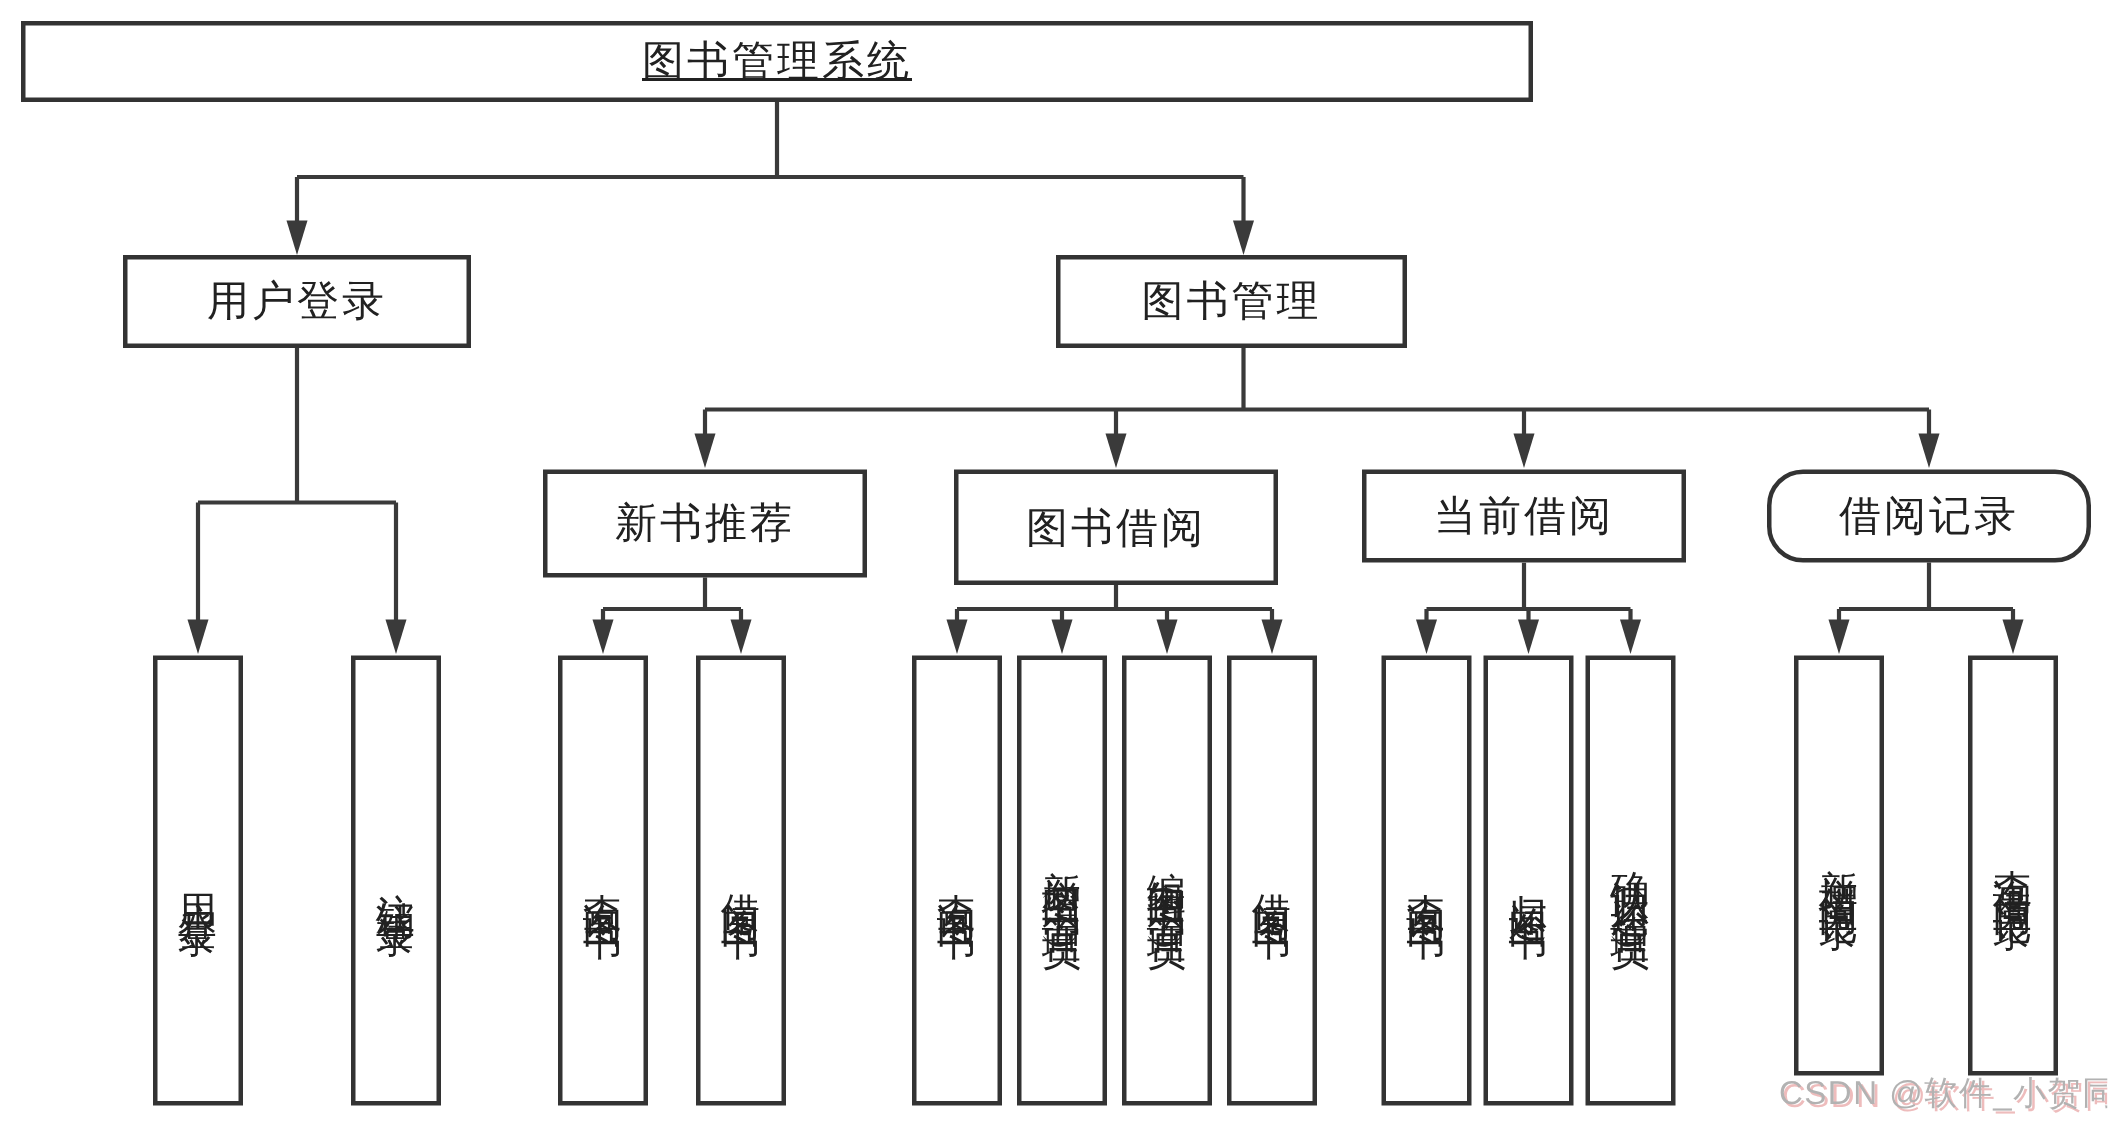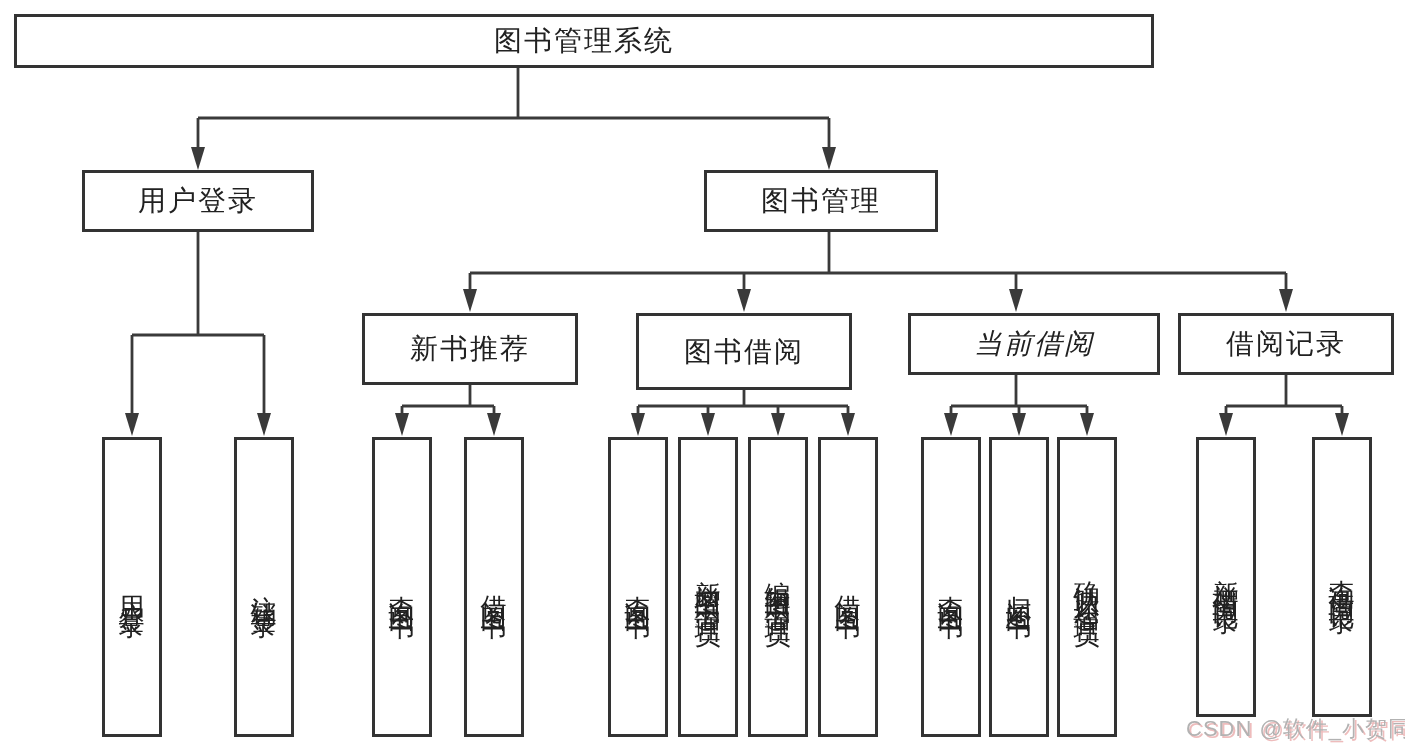--- a/index.html
+++ b/index.html
@@ -116,29 +116,29 @@
     <g>
       <line x1="1286" y1="375" x2="1286" y2="406"></line>
       <line x1="1226" y1="406" x2="1342" y2="406"></line>
       <line x1="1226" y1="406" x2="1226" y2="416"></line>
       <path d="M1226,436 L1219,413 L1233,413 Z"></path>
       <line x1="1342" y1="406" x2="1342" y2="416"></line>
       <path d="M1342,436 L1335,413 L1349,413 Z"></path>
     </g>
   </svg>
 
-  <div class="node h" style="left:14px;top:14px;width:1140px;height:54px;">图书管理系统</div>
+  <div class="node h" style="left:14px;top:14px;width:1008px;height:54px;text-decoration:underline;">图书管理系统</div>
 
   <div class="node h" style="left:82px;top:170px;width:232px;height:62px;">用户登录</div>
   <div class="node h" style="left:704px;top:170px;width:234px;height:62px;">图书管理</div>
 
   <div class="node h" style="left:362px;top:313px;width:216px;height:72px;">新书推荐</div>
   <div class="node h" style="left:636px;top:313px;width:216px;height:77px;">图书借阅</div>
-  <div class="node h" style="left:908px;top:313px;width:252px;height:62px;font-style:italic;">当前借阅</div>
-  <div class="node h" style="left:1178px;top:313px;width:216px;height:62px;">借阅记录</div>
+  <div class="node h" style="left:908px;top:313px;width:216px;height:62px;">当前借阅</div>
+  <div class="node h" style="left:1178px;top:313px;width:216px;height:62px;border-radius:24px;">借阅记录</div>
 
   <div class="node v" style="left:102px;top:437px;width:60px;height:300px;">用户登录</div>
   <div class="node v" style="left:234px;top:437px;width:60px;height:300px;">注销登录</div>
 
   <div class="node v" style="left:372px;top:437px;width:60px;height:300px;">查询图书</div>
   <div class="node v" style="left:464px;top:437px;width:60px;height:300px;">借阅图书</div>
 
   <div class="node v" style="left:608px;top:437px;width:60px;height:300px;">查询图书</div>
   <div class="node v" style="left:678px;top:437px;width:60px;height:300px;">新增图书（管理员）</div>
   <div class="node v" style="left:748px;top:437px;width:60px;height:300px;">编辑图书（管理员）</div>

